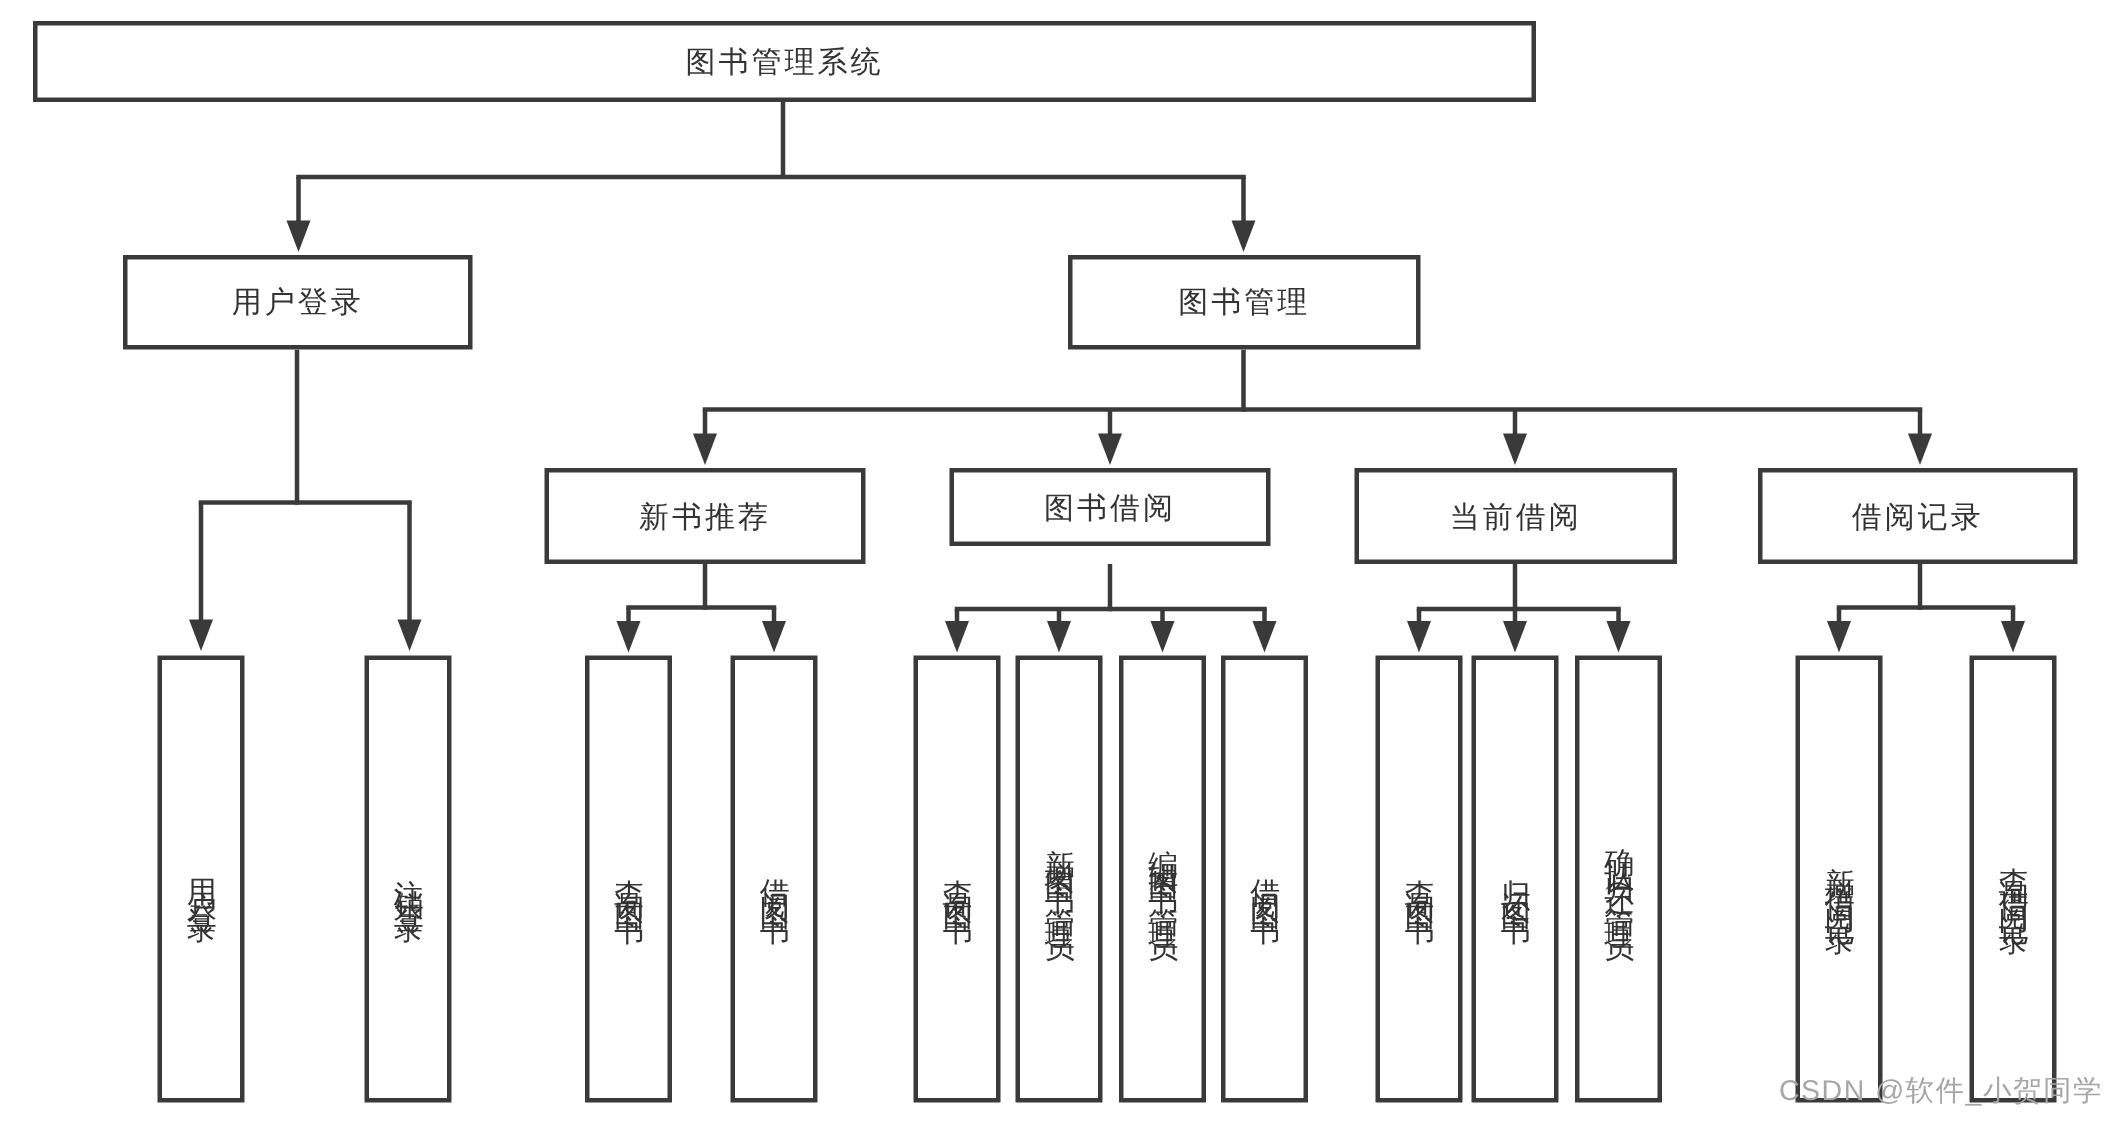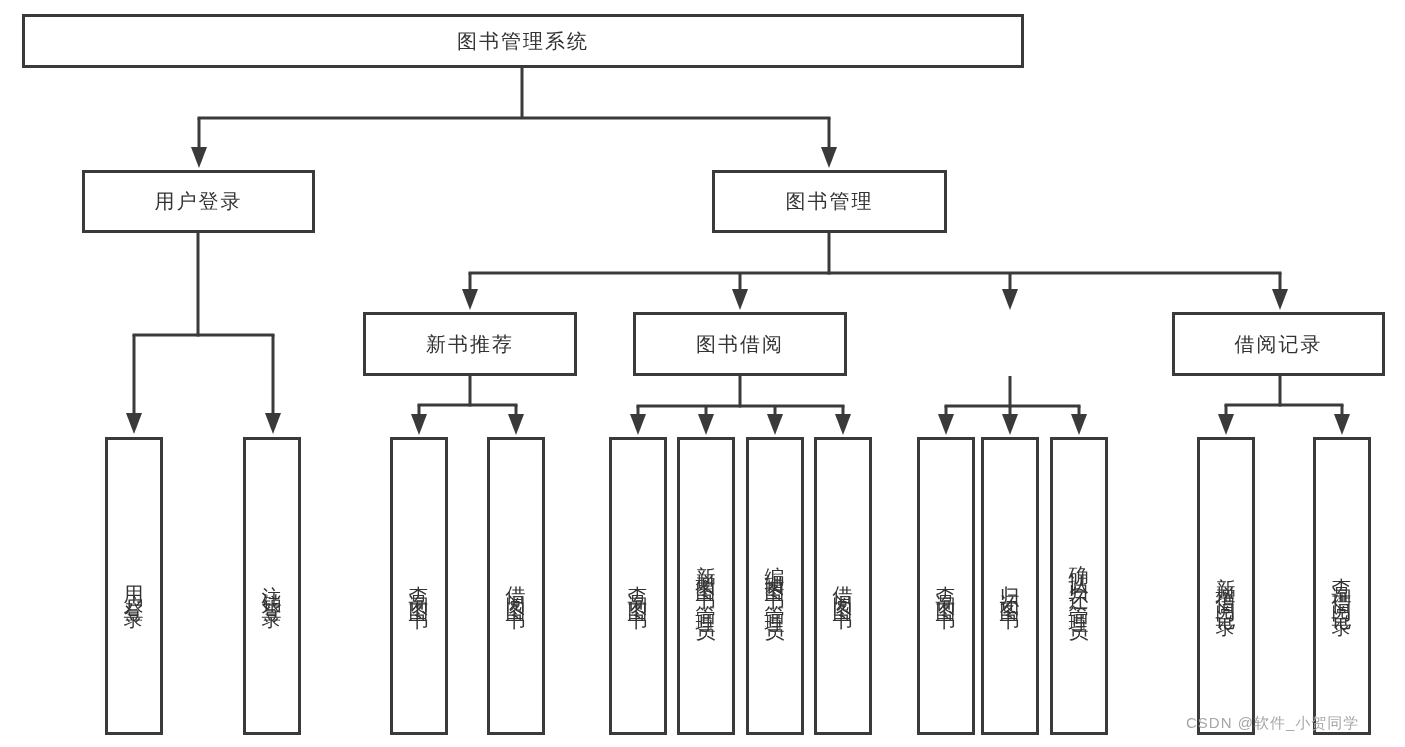--- a/index.html
+++ b/index.html
@@ -48,21 +48,21 @@
     writing-mode: vertical-rl;
     text-orientation: mixed;
     letter-spacing: 8px;
     line-height: 1;
     font-size: 20px;
   }
   .watermark {
     position: absolute;
     left: 1186px;
     top: 714px;
-    font-size: 15px;
+    font-size: 19px;
     letter-spacing: 1px;
     color: var(--watermark, #a6a6a6);
     white-space: nowrap;
   }
 </style>
 </head>
 <body>
 
 <div class="canvas">
 
@@ -127,21 +127,22 @@
     <line class="wire" x1="1342" y1="405" x2="1342" y2="418"></line>
     <polygon class="arrow" points="1334,414 1350,414 1342,435"></polygon>
   </svg>
 
   <div class="node" style="left:22px; top:14px; width:1002px; height:54px;">图书管理系统</div>
 
   <div class="node" style="left:82px; top:170px; width:233px; height:63px;">用户登录</div>
   <div class="node" style="left:363px; top:312px; width:214px; height:64px;">新书推荐</div>
 
   <div class="node" style="left:712px; top:170px; width:235px; height:63px;">图书管理</div>
-  <div class="node" style="left:633px; top:312px; width:214px; height:64px;">图书借阅</div>
+  <div class="node" style="left:633px; top:312px; width:214px; height:52px;">图书借阅</div>
+  <div class="node" style="left:903px; top:312px; width:215px; height:64px;">当前借阅</div>
   <div class="node" style="left:1172px; top:312px; width:213px; height:64px;">借阅记录</div>
 
   <div class="node leaf" style="left:105px; top:437px; width:58px; height:298px;">用户登录</div>
   <div class="node leaf" style="left:243px; top:437px; width:58px; height:298px;">注销登录</div>
 
   <div class="node leaf" style="left:390px; top:437px; width:58px; height:298px;">查询图书</div>
   <div class="node leaf" style="left:487px; top:437px; width:58px; height:298px;">借阅图书</div>
 
   <div class="node leaf" style="left:609px; top:437px; width:58px; height:298px;">查询图书</div>
   <div class="node leaf" style="left:677px; top:437px; width:58px; height:298px;">新增图书（管理员）</div>

